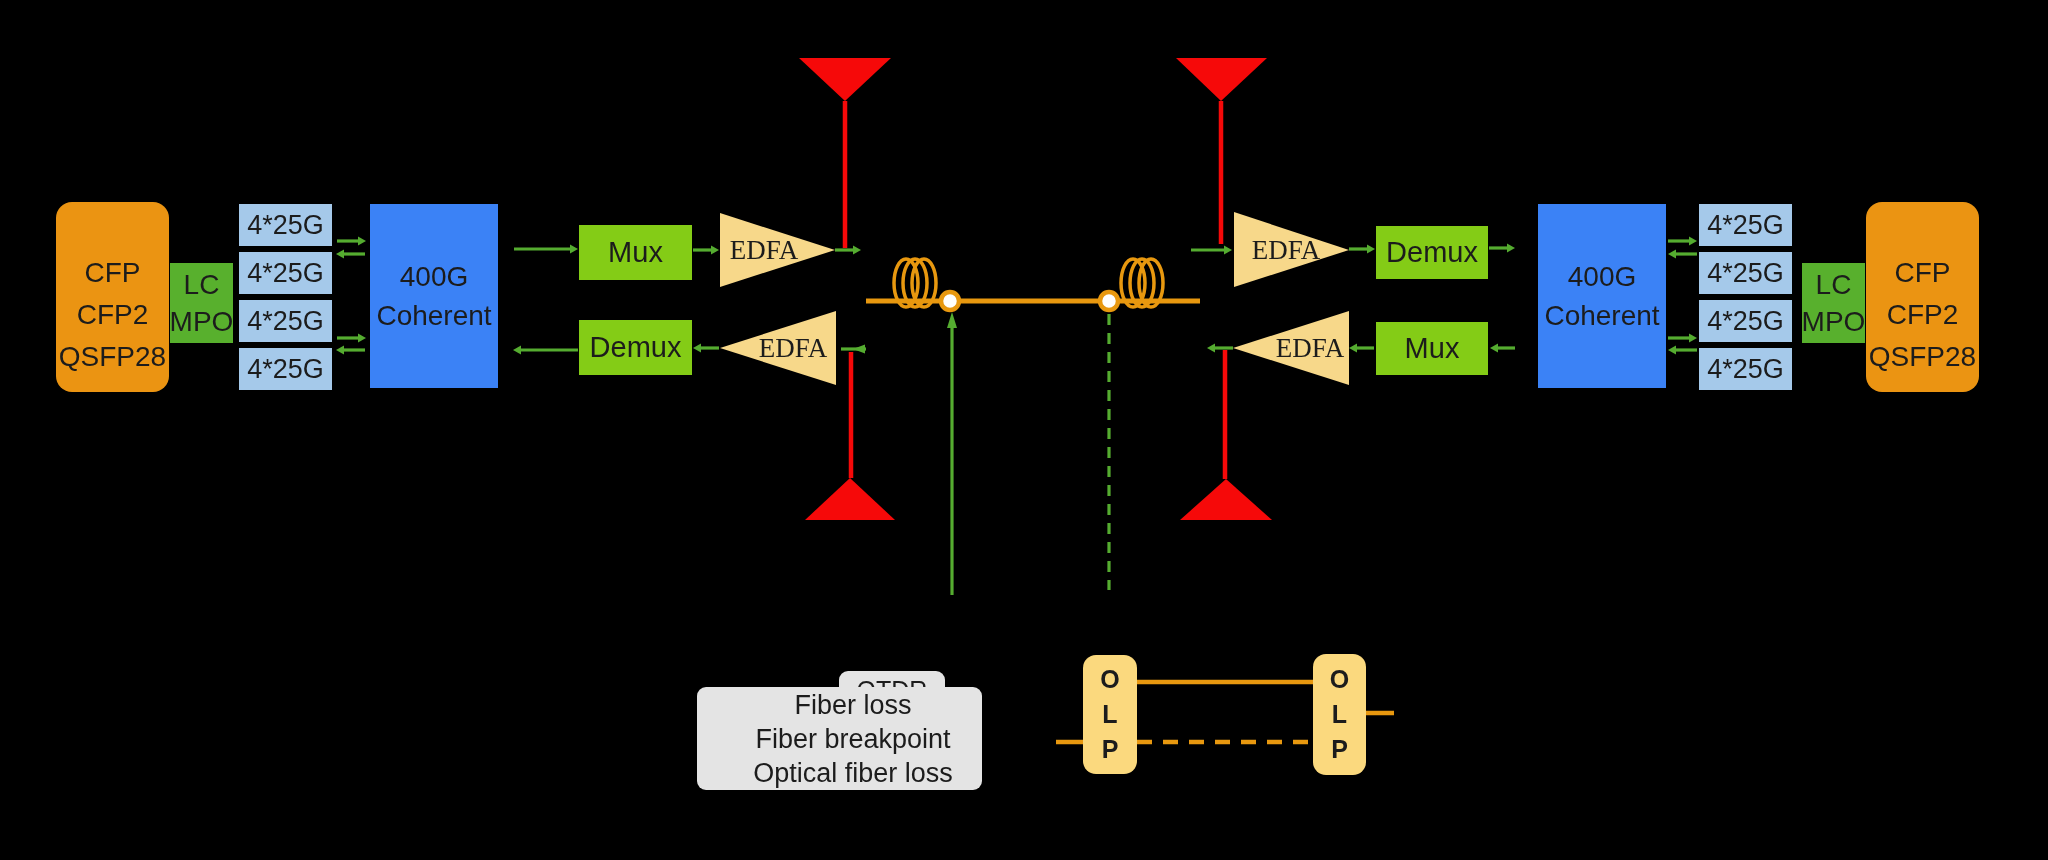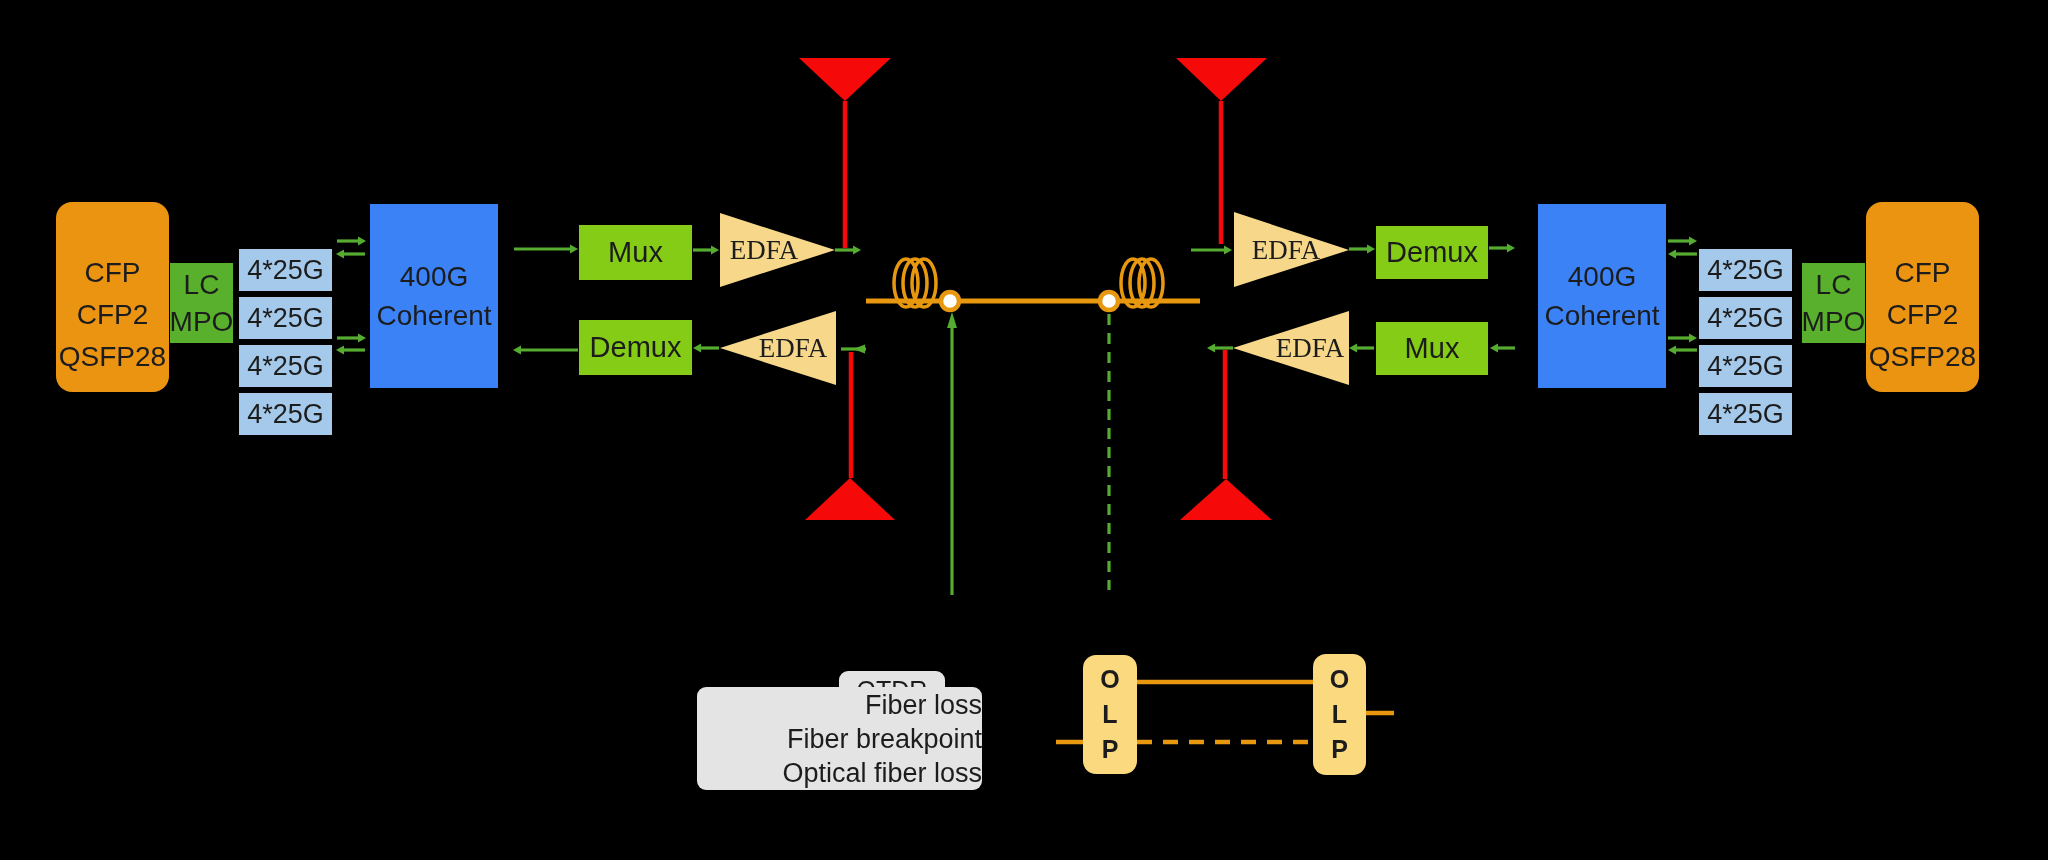--- a/index.html
+++ b/index.html
@@ -7,32 +7,32 @@
     position:relative;width:2048px;height:860px;background:#000;overflow:hidden;
     font-family:"Liberation Sans", sans-serif;color:#1c1c1c;
   }
   .wires{position:absolute;left:0;top:0;}
   .box{
     position:absolute;display:flex;flex-direction:column;align-items:center;
     justify-content:center;text-align:center;
   }
   .c-orange{background:#EB9412;border-radius:16px;font-size:28px;line-height:42px;}
   .c-green{background:#58B02D;font-size:28px;line-height:37px;}
-  .c-lane{background:#A5C9EA;font-size:27px;margin-top:45px;}
+  .c-lane{background:#A5C9EA;font-size:27px;}
   .c-blue{background:#3b82f6;font-size:28px;line-height:39px;}
   .c-cream{background:#84cc16;font-size:29px;}
   .c-gray{background:#E4E4E4;border-radius:9px;}
   .c-olp{background:#FBD97E;border-radius:13px;font-size:25px;font-weight:bold;line-height:35px;}
   .edfa-label{
     position:absolute;width:90px;height:30px;font-size:27px;
     display:flex;align-items:center;justify-content:center;font-family:Liberation Serif, serif;
   }
   .otdr{font-size:25px;}
   .info{
-    align-items:flex-end;text-align:left;padding-left:27px;
+    align-items:center;text-align:left;padding-left:27px;
     font-size:27px;line-height:34px;box-sizing:border-box;
   }
   .cfp-pad{padding-top:35px;box-sizing:border-box;align-items:center;}
 </style>
 </head>
 <body>
 
 <div class="stage">
 
   <svg class="wires" width="2048" height="860" viewBox="0 0 2048 860">

